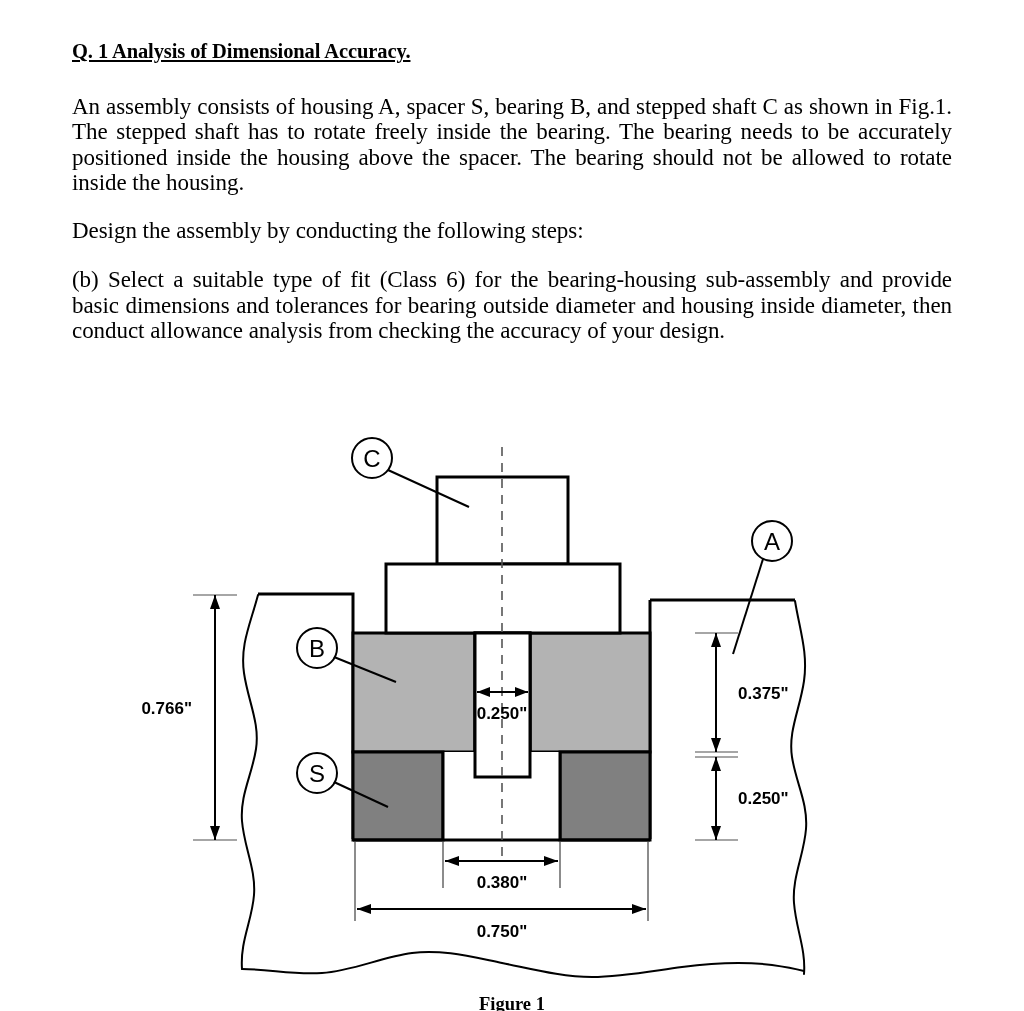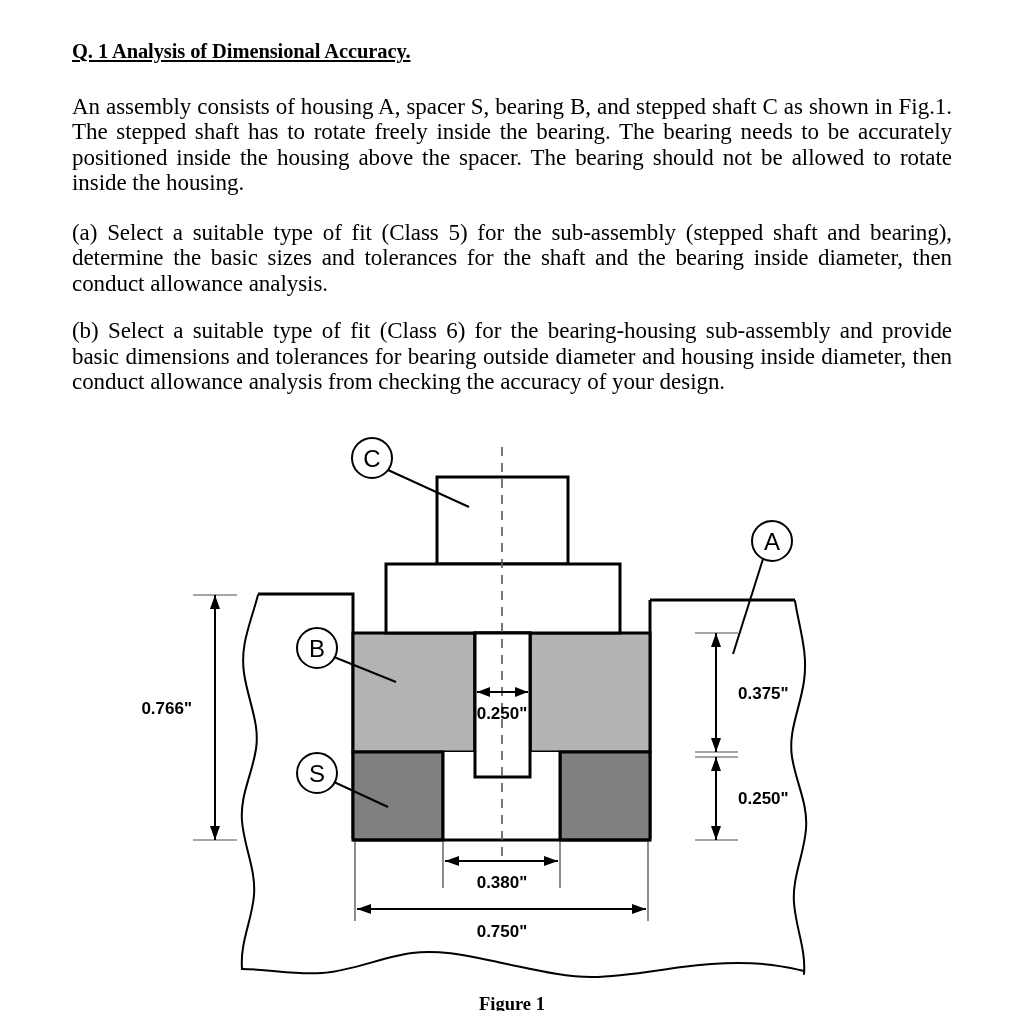--- a/index.html
+++ b/index.html
@@ -98,24 +98,24 @@
 
   <div class="text-col">
     <div class="q-title">Q. 1 Analysis of Dimensional Accuracy.</div>
 
     <div class="gap-lg"></div>
 
     <p class="para">An assembly consists of housing A, spacer S, bearing B, and stepped shaft C as shown in   Fig.1. The stepped shaft has to rotate freely inside the bearing. The bearing needs to be accurately positioned inside the housing above the spacer. The bearing should not be allowed to rotate inside the housing.</p>
 
     <div class="gap-md"></div>
 
+    <p class="para nojust">Design the assembly by conducting the following steps:</p>
 
     <div class="gap-sm"></div>
 
-    <p class="para">(a) Select a suitable type of fit (Class 5) for the sub-assembly (stepped shaft and bearing), determine the basic sizes and tolerances for the shaft and the bearing inside diameter, then conduct allowance analysis.</p>
 
     <div class="gap-md"></div>
 
     <p class="para">(b) Select a suitable type of fit (Class 6) for the bearing-housing sub-assembly and provide basic dimensions and tolerances for bearing outside diameter and housing inside diameter, then conduct allowance analysis from checking the accuracy of your design.</p>
   </div>
 
   <div class="figure-wrap">
 
     <svg class="figure-svg" width="1024" height="560" viewBox="0 0 1024 560">
 

